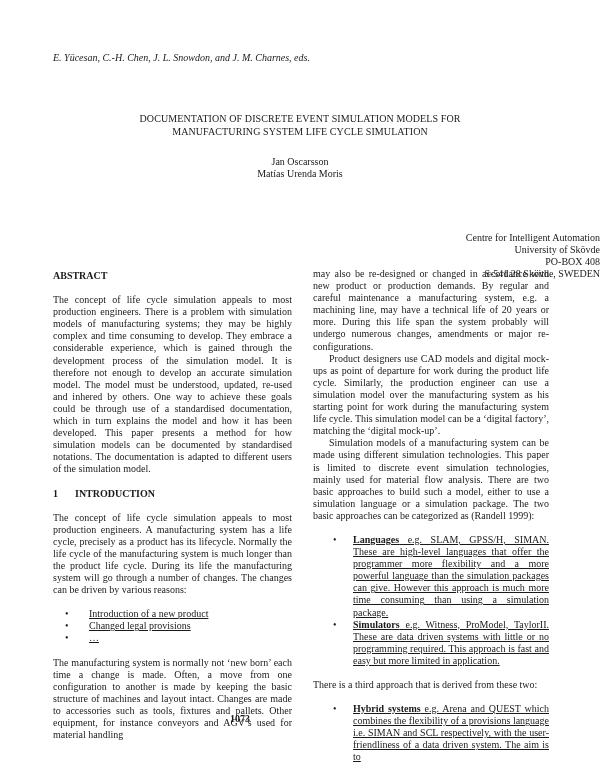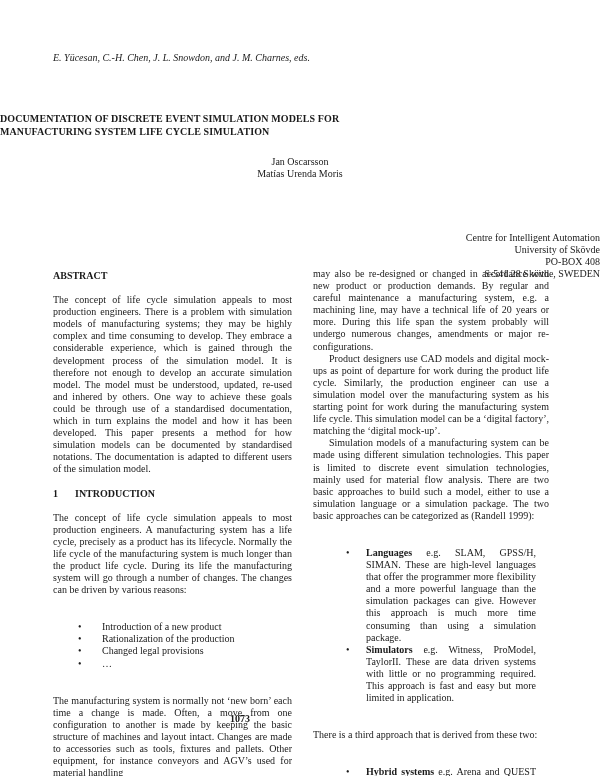--- a/index.html
+++ b/index.html
@@ -1,30 +1,30 @@
 <!DOCTYPE html>
 <html><head>
 <meta charset="utf-8">
 <style>
   html, body { margin: 0; padding: 0; background: #ffffff; }
   body { width: 600px; height: 776px; position: relative; overflow: hidden;
          font-family: "Liberation Serif", "DejaVu Serif", serif; color: #1a1a1a; }
   .header { position: absolute; left: 53px; top: 51px; font-style: italic; font-size: 10px; line-height: 13px; }
-  .title { position: absolute; left: 0; width: 600px; top: 112px; 
-           font-weight: bold; font-size: 10px; line-height: 13px; letter-spacing: 0.1px; }
+  .title { position: absolute; left: 0; width: 600px; top: 112px; text-align: center;
+           font-weight: normal; font-size: 10px; line-height: 13px; letter-spacing: 0.1px; }
   .authors { position: absolute; left: 0; width: 600px; top: 156px; text-align: center; font-size: 10px; line-height: 12px; }
   .affil { position: absolute; left: 0; width: 600px; top: 192px; text-align: right; font-size: 10px; line-height: 12px; margin-top: 40px; }
   .col { position: absolute; top: 270px; width: 239px; font-size: 10px; line-height: 12.1px; }
   .col.left { left: 53px; }
   .col.right { left: 313px; top: 268px; width: 236px; }
   .col p { margin: 0; text-align: justify; hyphens: manual; }
   .heading { font-weight: bold; font-size: 10px; margin: 0 0 12px 0; }
   .heading .num { display: inline-block; width: 22px; }
   .gap { height: 12px; }
-  ul.bul { margin: 13px; padding: 0; list-style: none; }
+  ul.bul { margin: 0; padding: 0; list-style: none; text-decoration: underline; }
   ul.bul li { position: relative; padding-left: 30px; }
   ul.bul li::before { content: "•"; position: absolute; left: 10px; top: 0; }
   ul.simple li { padding-left: 36px; }
   ul.simple li::before { left: 12px; }
   ul.bold-list li { padding-left: 40px; text-align: justify; }
   ul.bold-list li::before { left: 20px; }
   .indent { text-indent: 16px; }
   .pagenum { position: absolute; left: 0; width: 480px; top: 713px; text-align: center; font-weight: bold; font-size: 10px; }
   b { font-weight: bold; }
 </style>
@@ -56,21 +56,20 @@
   <div class="heading">ABSTRACT</div>
   <p>The concept of life cycle simulation appeals to most production engineers. There is a problem with simulation models of manufacturing systems; they may be highly complex and time consuming to develop. They embrace a considerable experience, which is gained through the development process of the simulation model. It is therefore not enough to develop an accurate simulation model. The model must be understood, updated, re-used and inhered by others. One way to achieve these goals could be through use of a standardised documentation, which in turn explains the model and how it has been developed. This paper presents a method for how simulation models can be documented by standardised notations. The documentation is adapted to different users of the simulation model.</p>
   <div class="gap"></div>
   <div class="heading">
     <span class="num">1</span><span>INTRODUCTION</span>
   </div>
   <p>The concept of life cycle simulation appeals to most production engineers. A manufacturing system has a life cycle, precisely as a product has its lifecycle. Normally the life cycle of the manufacturing system is much longer than the product life cycle. During its life the manufacturing system will go through a number of changes. The changes can be driven by various reasons:</p>
   <div class="gap"></div>
   <ul class="bul simple">
     <li>Introduction of a new product</li>
-    <li>Rationalization of the production</li>
     <li>Changed legal provisions</li>
     <li>…</li>
   </ul>
   <div class="gap"></div>
   <p>The manufacturing system is normally not ‘new born’ each time a change is made. Often, a move from one configuration to another is made by keeping the basic structure of machines and layout intact. Changes are made to accessories such as tools, fixtures and pallets. Other equipment, for instance conveyors and AGV’s used for material handling</p>
 </div>
 
 <div class="col right">
   <p>may also be re-designed or changed in accordance with new product or production demands. By regular and careful maintenance a manufacturing system, e.g. a machining line, may have a technical life of 20 years or more. During this life span the system probably will undergo numerous changes, amendments or major re-configurations.</p>
   <p class="indent">Product designers use CAD models and digital mock-ups as point of departure for work during the product life cycle. Similarly, the production engineer can use a simulation model over the manufacturing system as his starting point for work during the manufacturing system life cycle. This simulation model can be a ‘digital factory’, matching the ‘digital mock-up’.</p>

